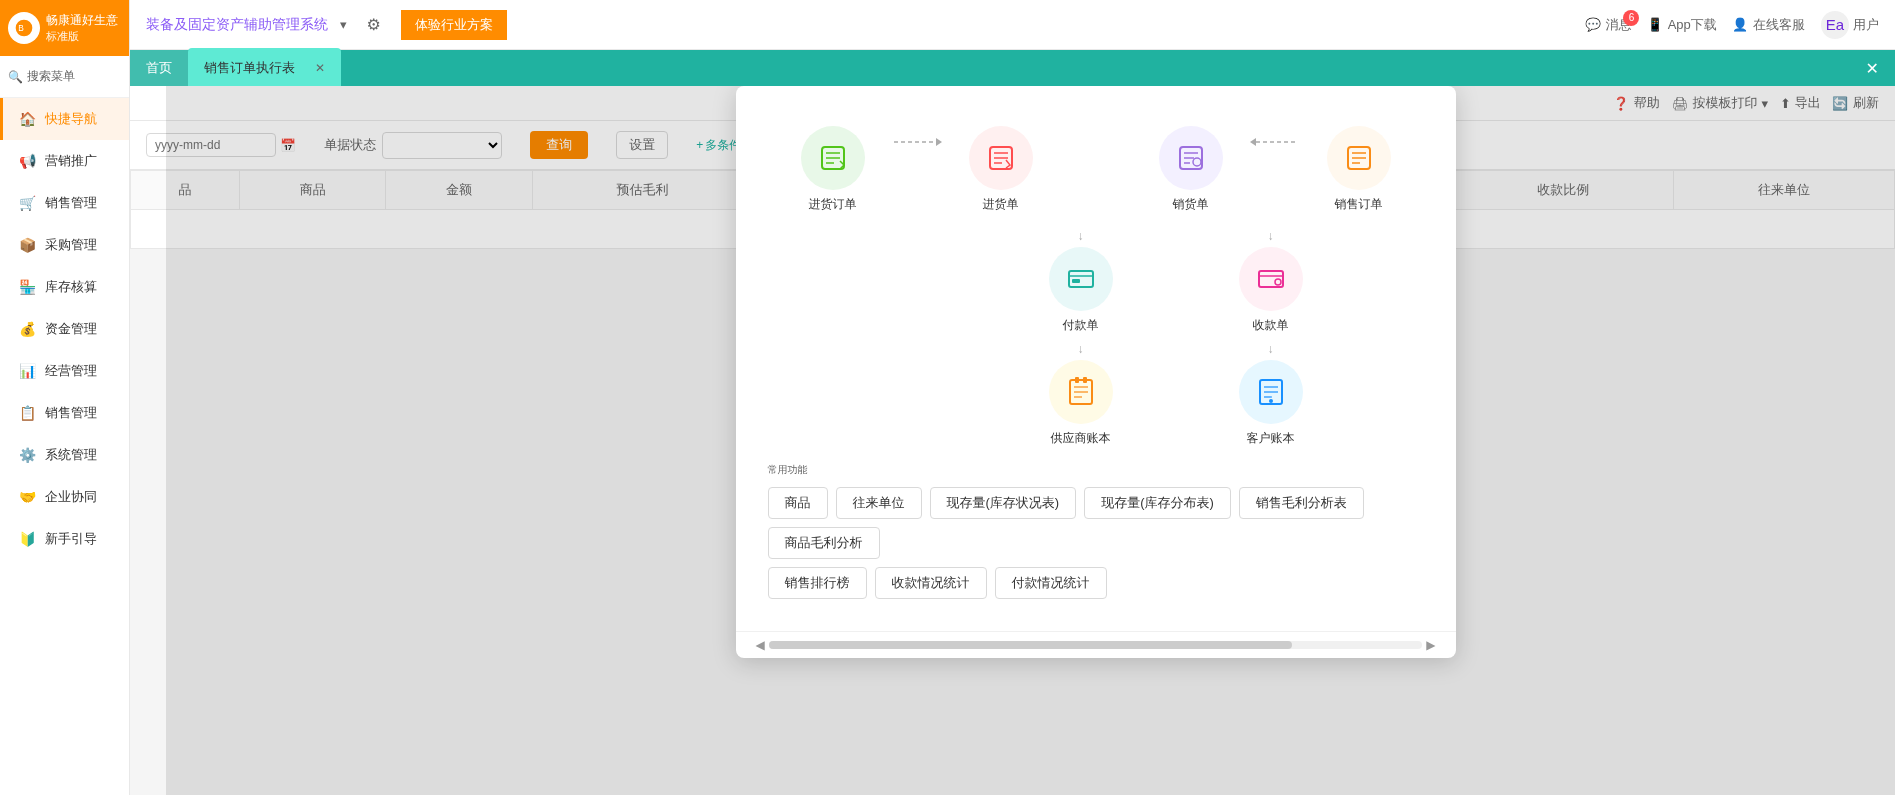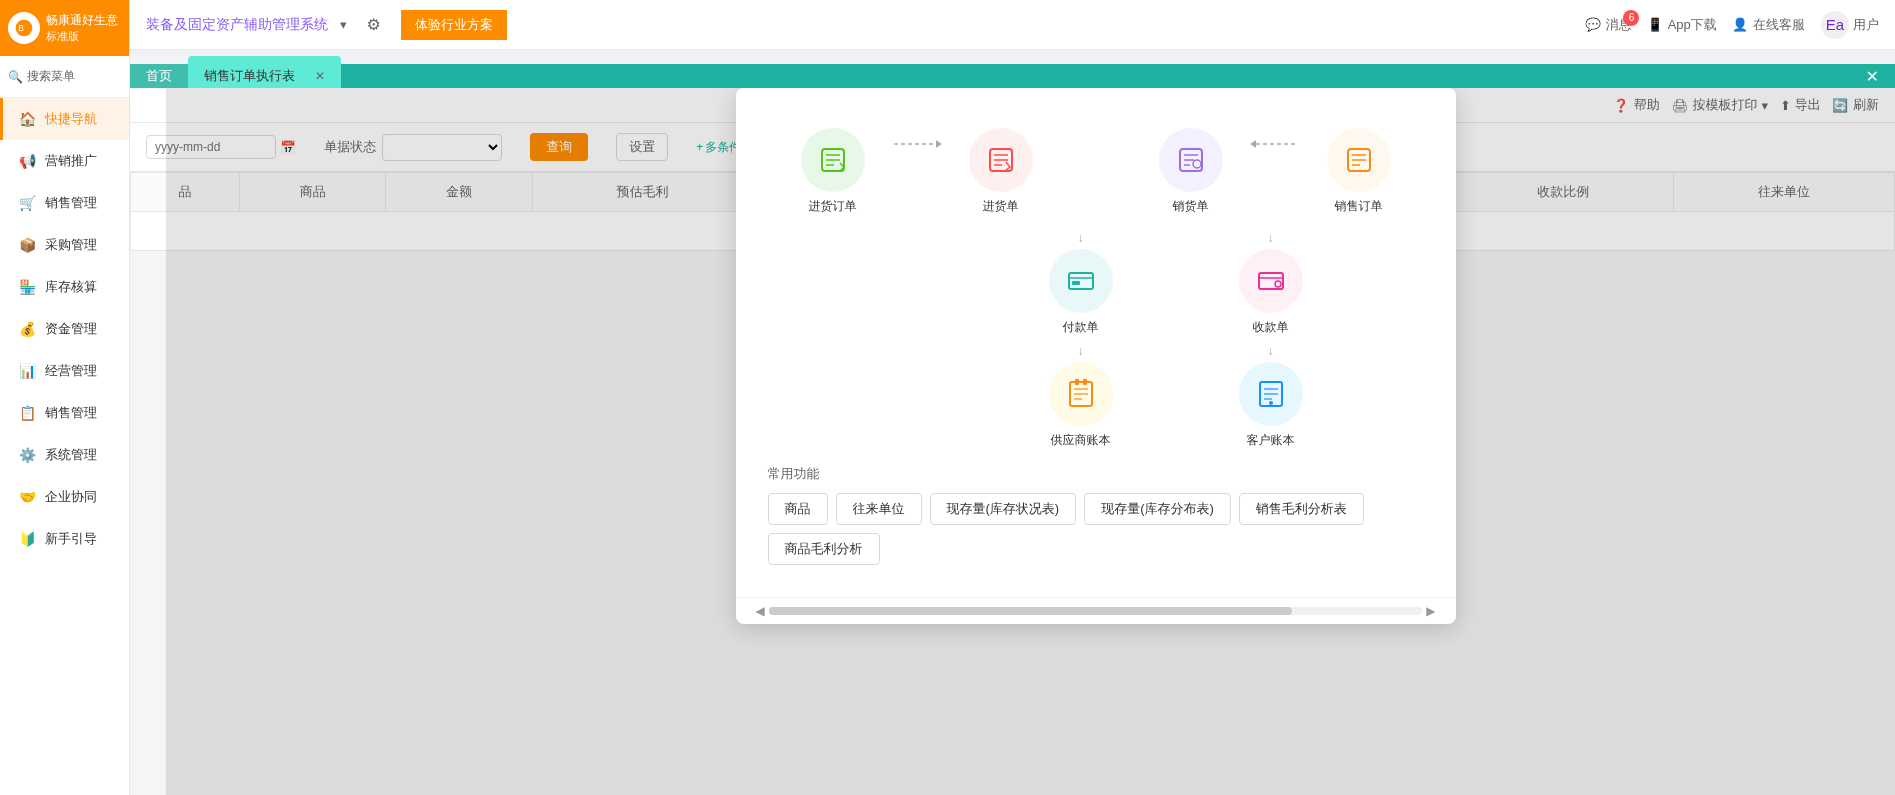--- a/index.html
+++ b/index.html
@@ -29,21 +29,21 @@
     .topbar-system { display: flex; align-items: flex-start; gap: 4px; font-size: 14px; color: #8b5cf6; }
     .topbar-dropdown { cursor: pointer; color: #666; }
     .topbar-settings { cursor: pointer; color: #666; font-size: 16px; margin-left: 8px; }
     .topbar-try-btn { background: #ff8c00; color: #fff; border: none; border-radius: 0; padding: 6px 14px; cursor: pointer; font-size: 13px; margin-left: 8px; }
     .topbar-right { display: flex; align-items: center; gap: 16px; margin-left: auto; }
     .topbar-right-item { display: flex; align-items: center; gap: 4px; cursor: pointer; color: #666; font-size: 13px; position: relative; }
     .badge { background: #ff4d4f; color: #fff; border-radius: 10px; font-size: 10px; padding: 0 4px; min-width: 16px; height: 16px; display: flex; align-items: center; justify-content: center; position: absolute; top: -6px; right: -8px; }
     .user-avatar { width: 28px; height: 28px; background: #f0f0f0; border-radius: 50%; display: flex; align-items: center; justify-content: center; font-size: 15px; color: #6d28d9; }
 
     
-    .tabbar { height: 24px; background: #20b2a0; display: flex; align-items: center; padding: 0 0; margin-top: 14px; }
+    .tabbar { height: 36px; background: #20b2a0; display: flex; align-items: center; padding: 0 0; }
     .tab-item { height: 40px; display: flex; align-items: center; padding: 0 16px; cursor: pointer; color: #fff; font-size: 13px; gap: 6px; }
     .tab-item.home { background: rgba(255,255,255,0.15); }
     .tab-item.active-tab { background: #5eead4; color: #333; border-radius: 4px 4px 0 0; gap: 16px; }
     .tab-close { color: #666; font-size: 12px; cursor: pointer; margin-left: 4px; }
     .tabbar-close-all { margin-left: auto; padding: 0 16px; color: #fff; cursor: pointer; font-size: 16px; }
 
     
     .content-area { flex: 1; background: #f5f5f5; position: relative; overflow: hidden; }
 
     
@@ -84,21 +84,21 @@
     .flow-circle.orange { background: #fff8ee; color: #fa8c16; }
     .flow-circle.teal { background: #e8f8f8; color: #20b2a0; }
     .flow-circle.pink { background: #fff0f5; color: #eb2f96; }
     .flow-circle.yellow { background: #fffbe6; color: #fa8c16; }
     .flow-circle.blue { background: #e6f7ff; color: #1890ff; }
     .flow-label { font-size: 12px; color: #333; text-align: center; }
     .flow-arrow-h { font-size: 20px; color: #aaa; padding: 0 4px; margin-top: -16px; display: flex; align-items: center; }
 
     
     .common-section { padding: 8px 0 16px; }
-    .common-title { font-size: 13px; color: #666; margin-bottom: 10px; }
+    .common-title { font-size: 10px; color: #666; margin-bottom: 10px; }
     .common-btns { display: flex; flex-wrap: wrap; gap: 8px; }
     .common-btn { border: 1px solid #d9d9d9; border-radius: 4px; background: #fff; padding: 6px 16px; font-size: 13px; color: #333; cursor: pointer; }
 
     
     .modal-scrollbar { border-top: 1px solid #f0f0f0; padding: 6px 16px; display: flex; align-items: center; }
     .scrollbar-track { flex: 1; height: 8px; background: #f0f0f0; border-radius: 4px; position: relative; }
     .scrollbar-thumb { height: 8px; background: #ccc; border-radius: 4px; width: 80%; }
     .scrollbar-btn { font-size: 12px; color: #999; cursor: pointer; padding: 0 4px; }
   </style>
 </head>
@@ -434,20 +434,25 @@
             <div class="common-section">
               <div class="common-title">常用功能</div>
               <div class="common-btns">
                 <button class="common-btn">商品</button>
                 <button class="common-btn">往来单位</button>
                 <button class="common-btn">现存量(库存状况表)</button>
                 <button class="common-btn">现存量(库存分布表)</button>
                 <button class="common-btn">销售毛利分析表</button>
                 <button class="common-btn">商品毛利分析</button>
               </div>
+              <div class="common-btns" style="margin-top:8px;">
+                <button class="common-btn">销售排行榜</button>
+                <button class="common-btn">收款情况统计</button>
+                <button class="common-btn">付款情况统计</button>
+              </div>
             </div>
 
           </div>
 
           <div class="modal-scrollbar">
             <span class="scrollbar-btn">◀</span>
             <div class="scrollbar-track">
               <div class="scrollbar-thumb"></div>
             </div>
             <span class="scrollbar-btn">▶</span>

